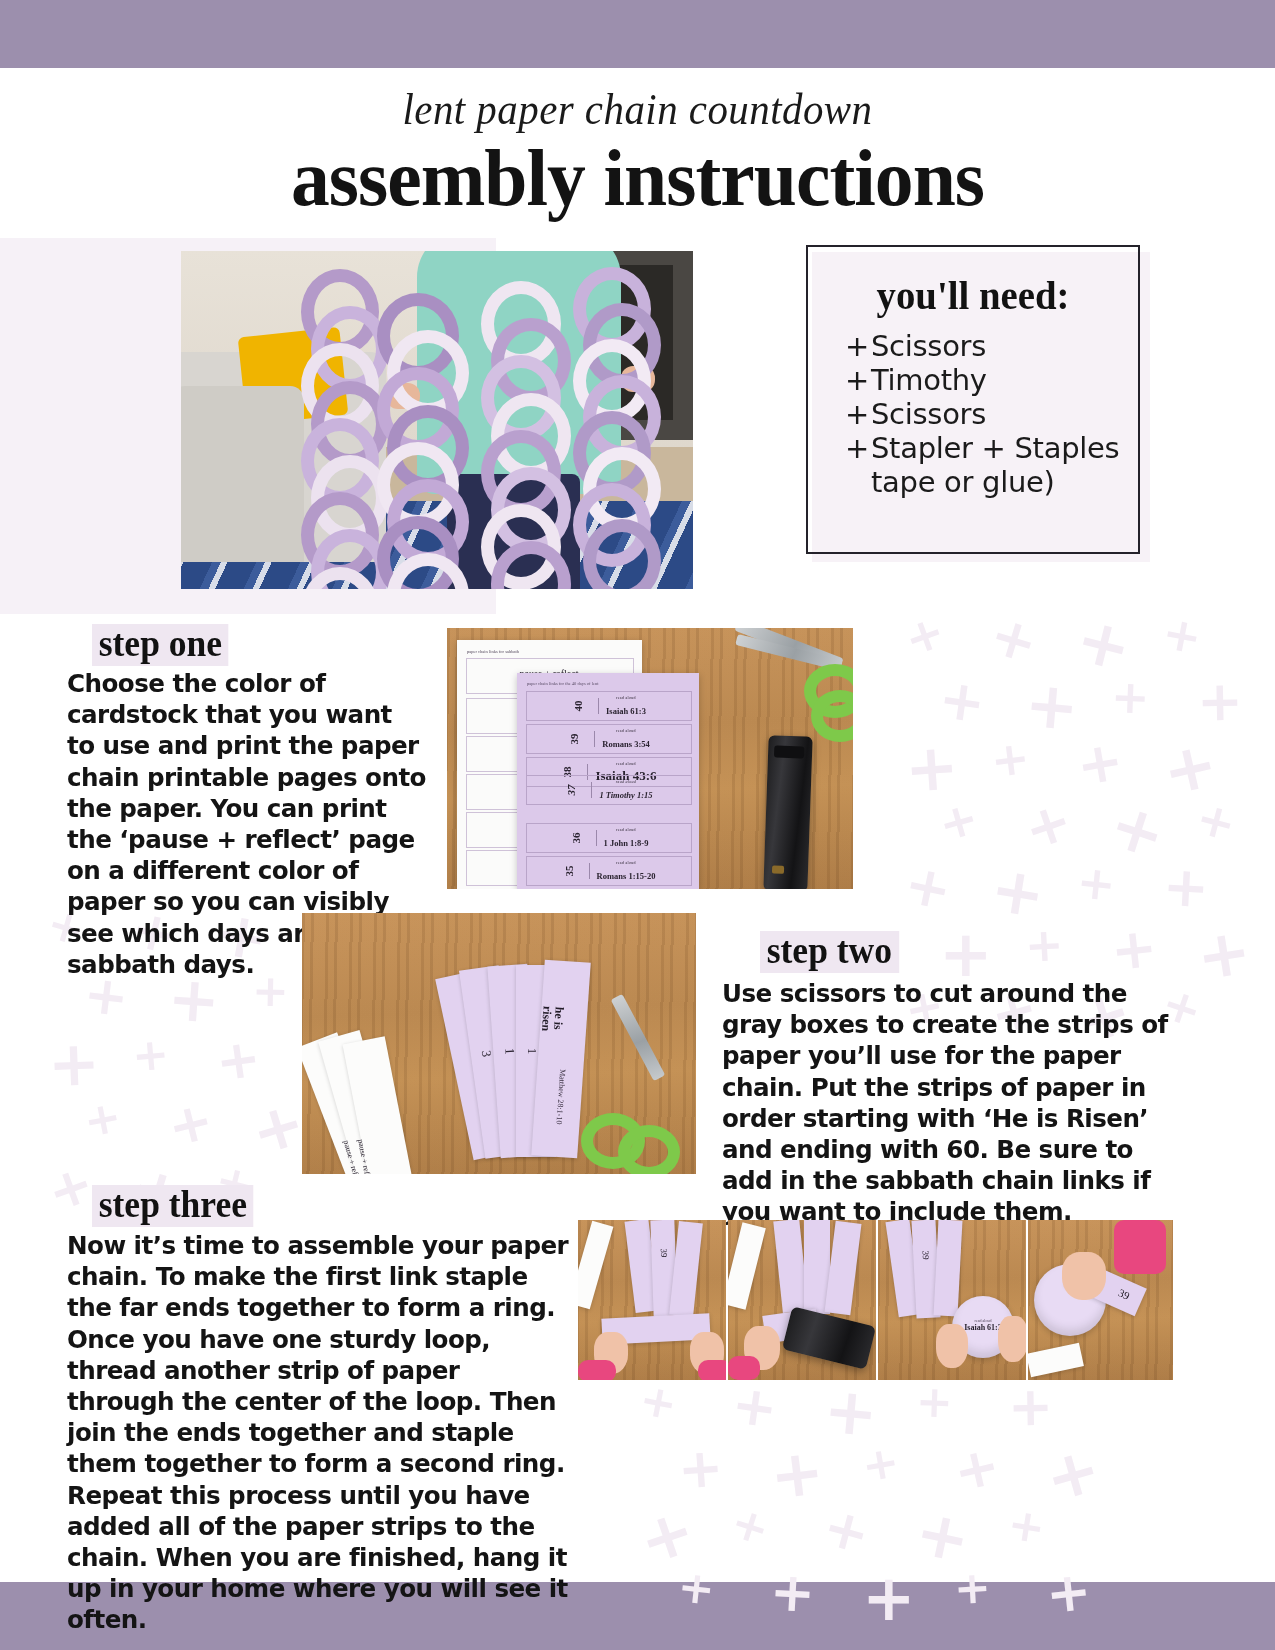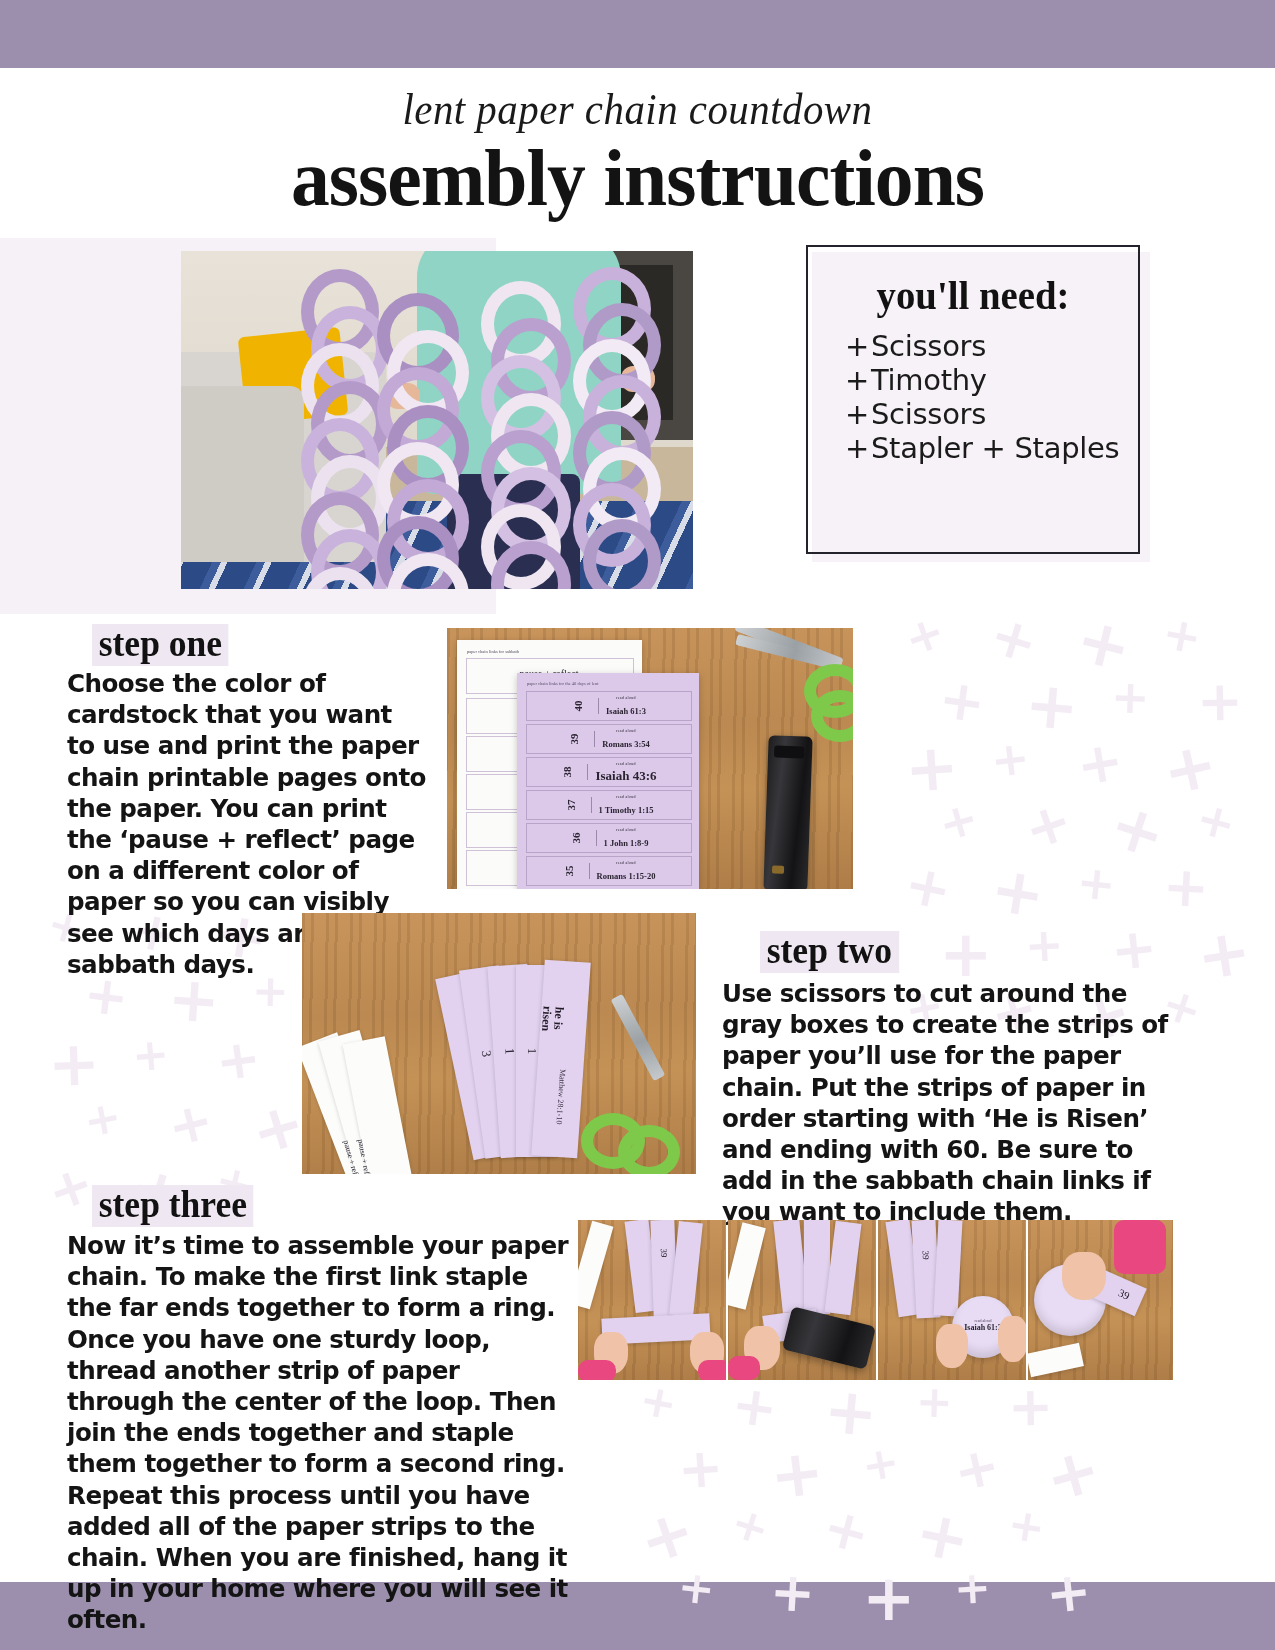--- a/index.html
+++ b/index.html
@@ -377,20 +377,21 @@
     <span>Timothy</span>
   </div>
   <div class="need-item">
     <span class="need-plus">+</span>
     <span>Scissors</span>
   </div>
   <div class="need-item">
     <span class="need-plus">+</span>
     <span>Stapler + Staples</span>
   </div>
+  <div class="need-sub">tape or glue)</div>
 </div>
 
 <div class="step-head" style="top:624px;left:92px;">step one</div>
 <div class="step-body" style="top:668px;left:67px;width:360px;">Choose the color of cardstock that you want to use and print the paper chain printable pages onto the paper. You can print the ‘pause + reflect’ page on a different color of paper so you can visibly see which days are sabbath days.</div>
 
 <div class="photo wood" style="top:628px;left:447px;width:406px;height:261px;">
   <div class="sheet sheet-white" style="left:10px;top:12px;width:185px;height:250px;">
     <div style="position:absolute;left:10px;top:9px;font-size:4.5px;color:#554a5e;font-family:'Liberation Serif',serif;">paper chain links for sabbath</div>
     <div style="position:absolute;left:9px;top:18px;width:166px;height:34px;border:1px solid #cfc2d8;"></div>
     <div style="position:absolute;left:9px;top:28px;width:166px;text-align:center;font-family:'Liberation Serif',serif;font-size:10px;color:#2c2533;">pause + reflect</div>
@@ -413,21 +414,21 @@
         <div class="row-box" style="left: 9px; top: 51px; width: 164px; height: 28px;">
           <span class="row-num" style="font-size: 11px; transform: rotate(-90deg);">39</span>
           <span style="display: inline-block; width: 1px; height: 16px; background: rgb(155, 136, 171); margin: 0px 7px;"></span>
           <span style="text-align: center;"><span class="row-tiny">read aloud</span><span class="row-ref" style="font-size: 8.5px;">Romans 3:54</span></span>
         </div>
         <div class="row-box" style="left: 9px; top: 84px; width: 164px; height: 28px;">
           <span class="row-num" style="font-size: 11px; transform: rotate(-90deg);">38</span>
           <span style="display: inline-block; width: 1px; height: 16px; background: rgb(155, 136, 171); margin: 0px 7px;"></span>
           <span style="text-align: center;"><span class="row-tiny">read aloud</span><span class="row-ref" style="font-size: 13px;">Isaiah 43:6</span></span>
         </div>
-        <div class="row-box" style="left: 9px; top: 117px; width: 164px; height: 28px;">
+        <div class="row-box" style="left: 9px; top: 102px; width: 164px; height: 28px; font-style: italic;">
           <span class="row-num" style="font-size: 11px; transform: rotate(-90deg);">37</span>
           <span style="display: inline-block; width: 1px; height: 16px; background: rgb(155, 136, 171); margin: 0px 7px;"></span>
           <span style="text-align: center;"><span class="row-tiny">read aloud</span><span class="row-ref" style="font-size: 8.5px;">1 Timothy 1:15</span></span>
         </div>
         <div class="row-box" style="left: 9px; top: 150px; width: 164px; height: 28px;">
           <span class="row-num" style="font-size: 11px; transform: rotate(-90deg);">36</span>
           <span style="display: inline-block; width: 1px; height: 16px; background: rgb(155, 136, 171); margin: 0px 7px;"></span>
           <span style="text-align: center;"><span class="row-tiny">read aloud</span><span class="row-ref" style="font-size: 8.5px;">1 John 1:8-9</span></span>
         </div>
         <div class="row-box" style="left: 9px; top: 183px; width: 164px; height: 28px;">

